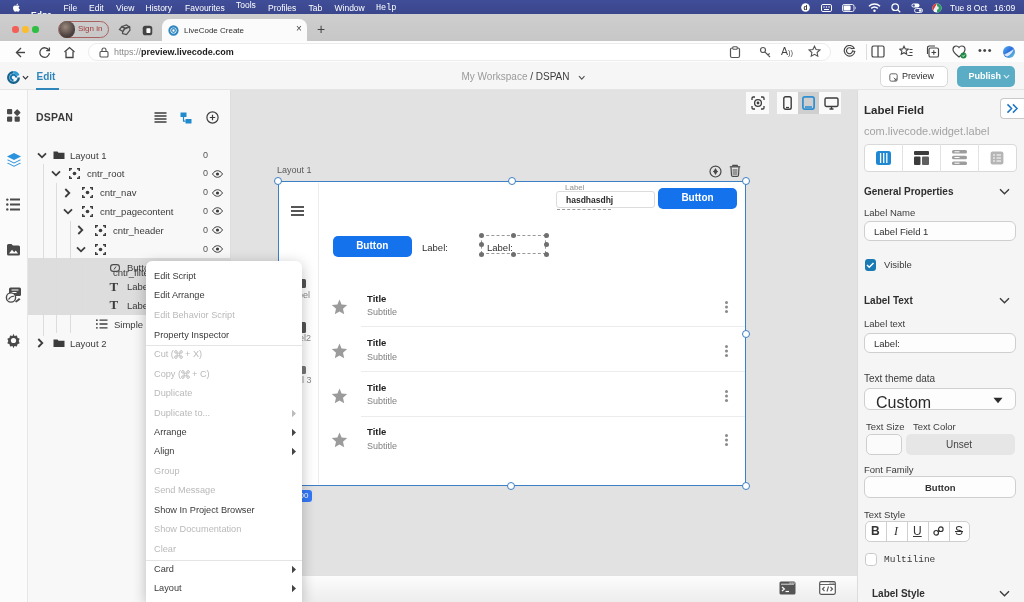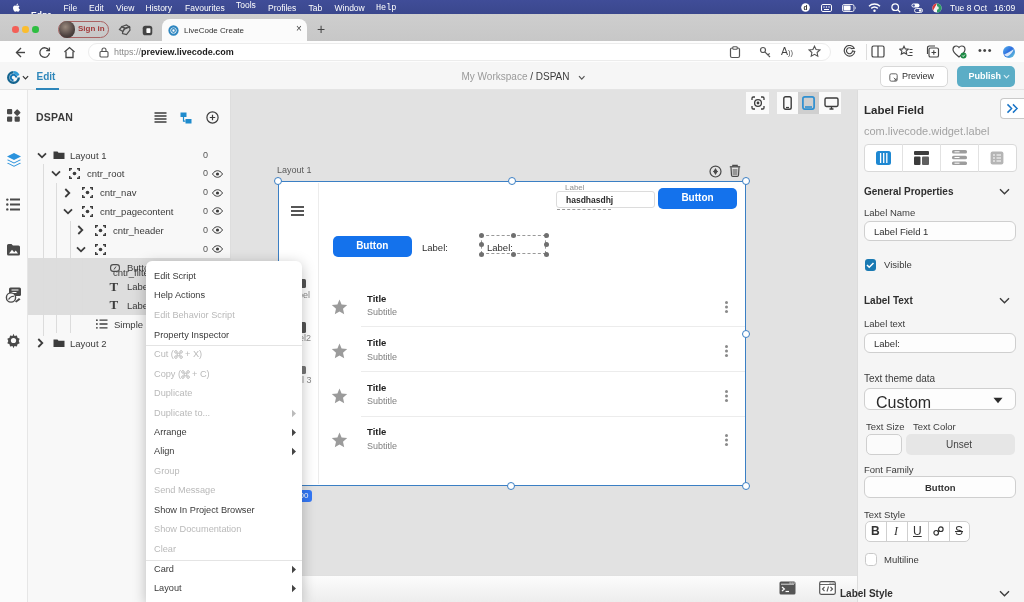--- a/index.html
+++ b/index.html
@@ -67,21 +67,21 @@
   <span class="abs" style="left:994px;top:2.5px;">16:09</span>
 </div>
 
 <div class="abs" id="tabbar" style="left:0;top:14px;width:1024px;height:27px;background:linear-gradient(#cecece,#c7c7c7);">
   <div class="abs" style="left:12px;top:12px;width:6.5px;height:6.5px;border-radius:50%;background:#f35f57;"></div>
   <div class="abs" style="left:22px;top:12px;width:6.5px;height:6.5px;border-radius:50%;background:#fbbd2e;"></div>
   <div class="abs" style="left:32px;top:12px;width:6.5px;height:6.5px;border-radius:50%;background:#2ebe41;"></div>
 
   <div class="abs" style="left:58px;top:7px;width:51px;height:17px;border:1px solid #a96262;border-radius:9px;"></div>
   <div class="abs" style="left:58.5px;top:7px;width:16.5px;height:16.5px;border-radius:50%;background:radial-gradient(circle at 40% 35%, #9a8a7e, #4e4340 60%, #2e2a28);"></div>
-  <span class="abs" style="left:78px;top:10px;font-size:8px;color:#a33b3b;font-weight:bold;">Sign in</span>
+  <span class="abs" style="left:78px;top:10px;font-size:8px;color:#a33b3b;font-weight:normal;">Sign in</span>
 
   <svg class="abs" style="left:118px;top:10px" width="13" height="13" viewBox="0 0 13 13">
       <g fill="none" stroke="#4d4d4d" stroke-width="1.2">
         <path d="M4 2.5 8.5 1l3 2-4.5 1.7z"></path>
         <path d="M1.5 5.5 4 2.5 7 4.2 4.8 7.5z"></path>
         <path d="M4.8 7.5 7 4.2l4.5-1.7.5 3.5-3.5 4.5-4-1z"></path>
       </g>
     </svg>
   <svg class="abs" style="left:142px;top:10.5px" width="11" height="11" viewBox="0 0 12 12">
       <rect x="0.8" y="0.8" width="10.4" height="10.4" rx="2.8" fill="#444"></rect>
@@ -498,21 +498,21 @@
 <div class="abs" style="left:725px;top:434px;width:3px;height:3px;border-radius:50%;background:#8a8a8a;box-shadow:0 4.5px 0 #8a8a8a, 0 9px 0 #8a8a8a;"></div>
 <div class="abs" style="left:274px;top:177px;width:8px;height:8px;border-radius:50%;background:#fff;border:1.2px solid #3b7fc4;"></div>
 <div class="abs" style="left:507.5px;top:177px;width:8px;height:8px;border-radius:50%;background:#fff;border:1.2px solid #3b7fc4;"></div>
 <div class="abs" style="left:741.5px;top:177px;width:8px;height:8px;border-radius:50%;background:#fff;border:1.2px solid #3b7fc4;"></div>
 <div class="abs" style="left:274px;top:329.5px;width:8px;height:8px;border-radius:50%;background:#fff;border:1.2px solid #3b7fc4;"></div>
 <div class="abs" style="left:741.5px;top:329.5px;width:8px;height:8px;border-radius:50%;background:#fff;border:1.2px solid #3b7fc4;"></div>
 <div class="abs" style="left:274px;top:482px;width:8px;height:8px;border-radius:50%;background:#fff;border:1.2px solid #3b7fc4;"></div>
 <div class="abs" style="left:506.5px;top:482px;width:8px;height:8px;border-radius:50%;background:#fff;border:1.2px solid #3b7fc4;"></div>
 <div class="abs" style="left:741.5px;top:482px;width:8px;height:8px;border-radius:50%;background:#fff;border:1.2px solid #3b7fc4;"></div>
 <span class="abs" style="left:154px;top:270.8px;font-size:9.2px;color:#3a3a3a;white-space:nowrap;z-index:51;">Edit Script</span>
-<span class="abs" style="left:154px;top:290.4px;font-size:9.2px;color:#3a3a3a;white-space:nowrap;z-index:51;">Help Actions</span>
+<span class="abs" style="left:154px;top:290.4px;font-size:9.2px;color:#3a3a3a;white-space:nowrap;z-index:51;">Edit Arrange</span>
 <span class="abs" style="left:154px;top:309.8px;font-size:9.2px;color:#b9b9b9;white-space:nowrap;z-index:51;">Edit Behavior Script</span>
 <span class="abs" style="left:154px;top:329.5px;font-size:9.2px;color:#3a3a3a;white-space:nowrap;z-index:51;">Property Inspector</span>
 <div class="abs" style="left:146px;top:344.8px;width:156px;height:1px;background:#e4e4e4;z-index:51;"></div>
 <span class="abs" style="left:154px;top:349.1px;font-size:9.2px;color:#b9b9b9;white-space:nowrap;z-index:51;">Cut (</span>
 <svg class="abs" style="left:174px;top:350.1px;z-index:51;" width="9" height="9" viewBox="0 0 10 10">
     <g fill="none" stroke="#b9b9b9" stroke-width="1.1">
       <circle cx="2.1" cy="2.1" r="1.4"></circle>
       <circle cx="7.9" cy="2.1" r="1.4"></circle>
       <circle cx="2.1" cy="7.9" r="1.4"></circle>
       <circle cx="7.9" cy="7.9" r="1.4"></circle>
@@ -632,17 +632,17 @@
 <span class="abs" style="left:913px;top:524px;font-size:12px;text-decoration:underline;color:#333;">U</span>
 <svg class="abs" style="left:933px;top:526px" width="11" height="10" viewBox="0 0 11 10">
     <g fill="none" stroke="#333" stroke-width="1.2">
       <circle cx="3.2" cy="6.8" r="2.3"></circle>
       <circle cx="7.8" cy="3.2" r="2.3"></circle>
       <path d="M4.5 5.5 6.5 4.5"></path>
     </g>
   </svg>
 <span class="abs" style="left:955px;top:524px;font-size:12px;text-decoration:line-through;color:#333;">S</span>
 <div class="abs" style="left:864.5px;top:553px;width:12.5px;height:12.5px;background:#fff;border:1px solid #c9c9c9;border-radius:3.5px;"></div>
-<span class="abs" style="left:884px;top:554px;font-size:9.5px;color:#3a3a3a;">Multiline</span>
-<span class="abs" style="left:840px;top:588px;font-size:10px;font-weight:bold;color:#2f2f2f;">Label Style</span>
+<span class="abs" style="left:884px;top:554px;font-size:9.5px;color:#3a3a3a;font-family:Liberation Mono, monospace;">Multiline</span>
+<span class="abs" style="left:872px;top:588px;font-size:10px;font-weight:bold;color:#2f2f2f;">Label Style</span>
 <svg class="abs" style="left:999px;top:590px" width="11" height="7" viewBox="0 0 11 7">
     <path d="M1 1.2 5.5 5.7 10 1.2" fill="none" stroke="#3c3c3c" stroke-width="1.4"></path>
   </svg>
 
 </body></html>

